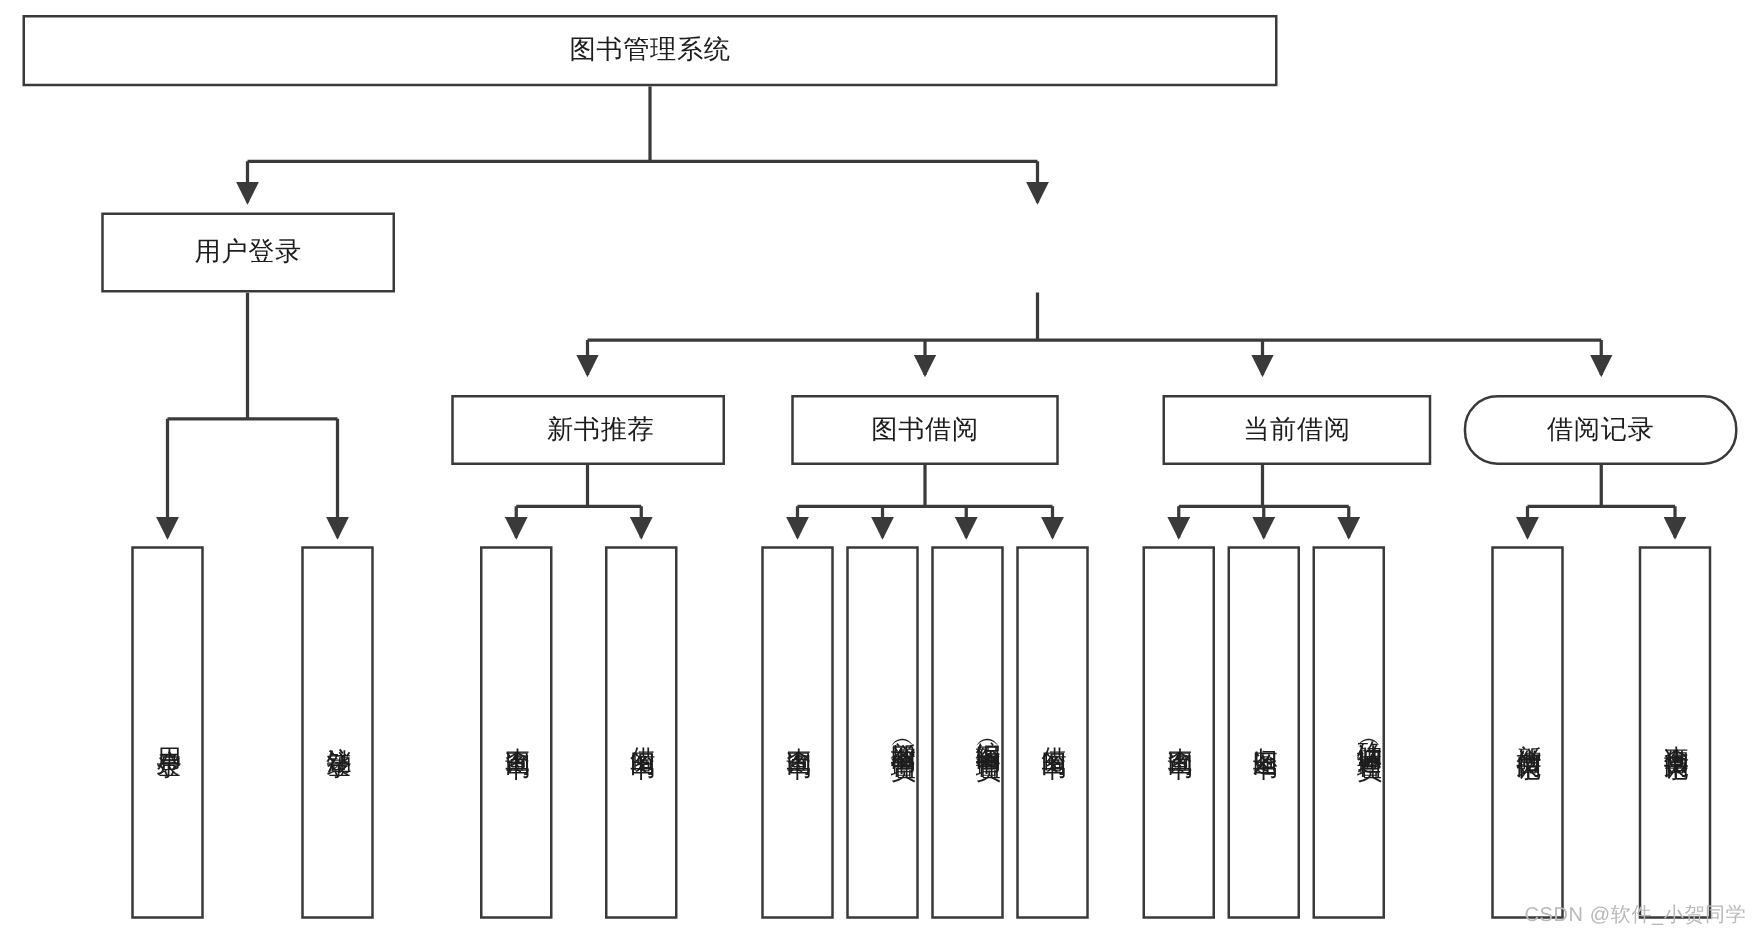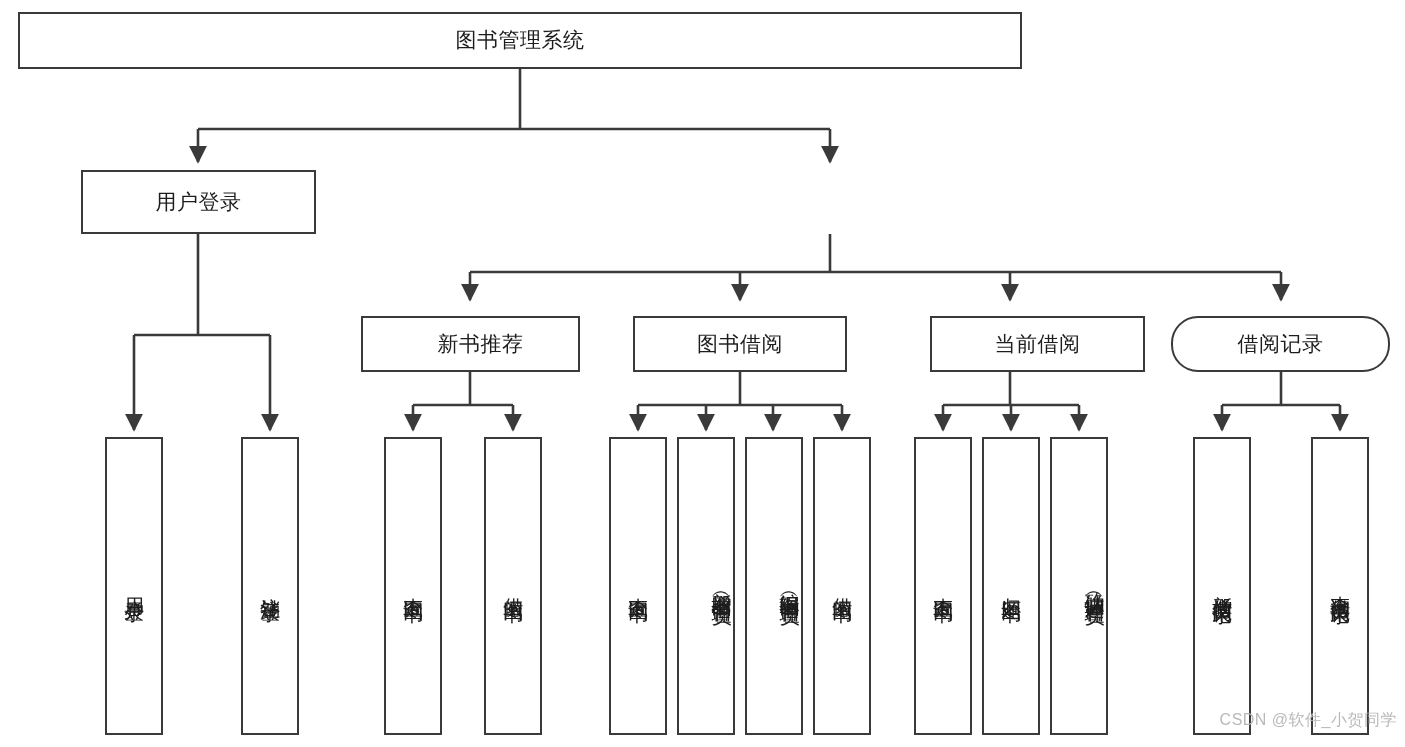--- a/index.html
+++ b/index.html
@@ -55,21 +55,21 @@
   .label {
     display: block;
     white-space: pre-line;
   }
   .node.v .label {
     white-space: normal;
   }
   #watermark {
     position: absolute;
     right: 8px;
-    bottom: 16px;
+    bottom: 4px;
     font-size: 16px;
     color: #b9b9b9;
     letter-spacing: 0.5px;
     white-space: nowrap;
   }
 </style>
 </head>
 <body>
 
 <div id="canvas">

